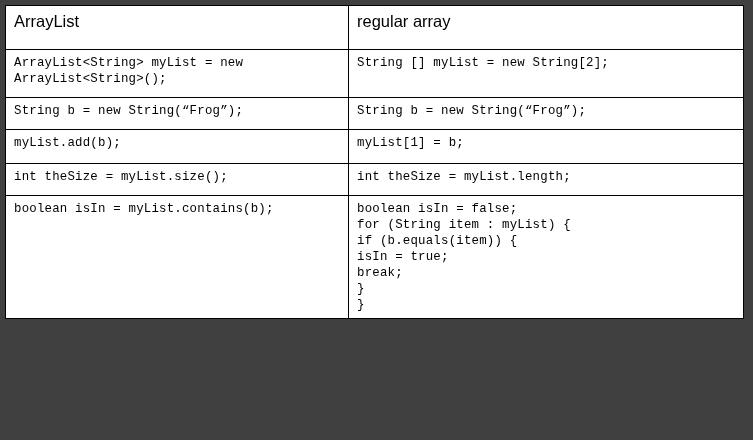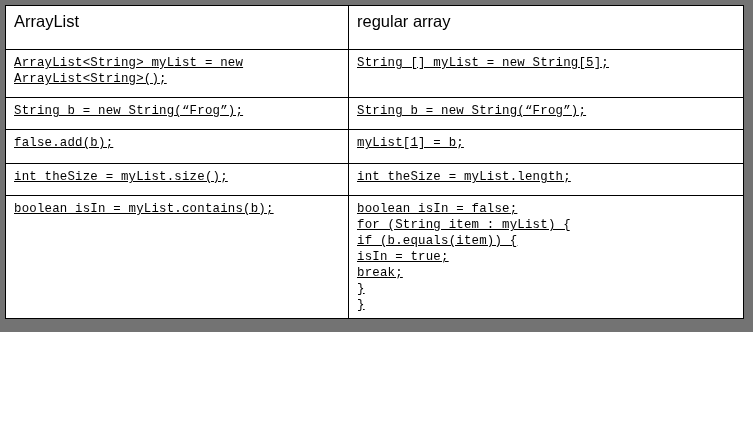--- a/index.html
+++ b/index.html
@@ -10,22 +10,22 @@
   body {
     width: 753px;
     height: 440px;
     overflow: hidden;
     font-family: "Liberation Sans", sans-serif;
     color: #000000;
   }
   .page {
     position: relative;
     width: 753px;
-    height: 332px;
-    background: #737373;
+    height: 440px;
+    background: #404040;
   }
   table.compare {
     position: absolute;
     left: 5px;
     top: 5px;
     width: 738px;
     border-collapse: collapse;
     table-layout: fixed;
   }
   table.compare col.c-left  { width: 343px; }
@@ -49,21 +49,20 @@
     padding-top: 6px;
     padding-bottom: 6px;
   }
 
   td.code {
     font-family: "Liberation Mono", "DejaVu Sans Mono", monospace;
     font-size: 12.4px;
     line-height: 16px;
     letter-spacing: 0.2px;
     white-space: pre;
-    text-decoration: underline;
   }
 
   
   tr.r0 td.code { height: 37px; }
   tr.r1 td.code { height: 21px; }
   tr.r2 td.code { height: 21px; }
   tr.r3 td.code { height: 23px; }
   tr.r4 td.code { height: 21px; }
   tr.r5 td.code { height: 21px; }
   tr.r6 td.code { height: 21px; }
@@ -81,28 +80,28 @@
     <thead>
       <tr>
         <th class="hdr">ArrayList</th>
         <th class="hdr">regular array</th>
       </tr>
     </thead>
     <tbody>
       <tr class="r0">
         <td class="code">ArrayList&lt;String&gt; myList = new
 ArrayList&lt;String&gt;();</td>
-        <td class="code">String [] myList = new String[5];</td>
+        <td class="code">String [] myList = new String[2];</td>
       </tr>
       <tr class="r2">
         <td class="code">String b = new String(“Frog”);</td>
         <td class="code">String b = new String(“Frog”);</td>
       </tr>
       <tr class="r3">
-        <td class="code">false.add(b);</td>
+        <td class="code">myList.add(b);</td>
         <td class="code">myList[1] = b;</td>
       </tr>
       <tr class="r4">
         <td class="code">int theSize = myList.size();</td>
         <td class="code">int theSize = myList.length;</td>
       </tr>
       <tr class="r7">
         <td class="code">boolean isIn = myList.contains(b);</td>
         <td class="code">boolean isIn = false;
 for (String item : myList) {

